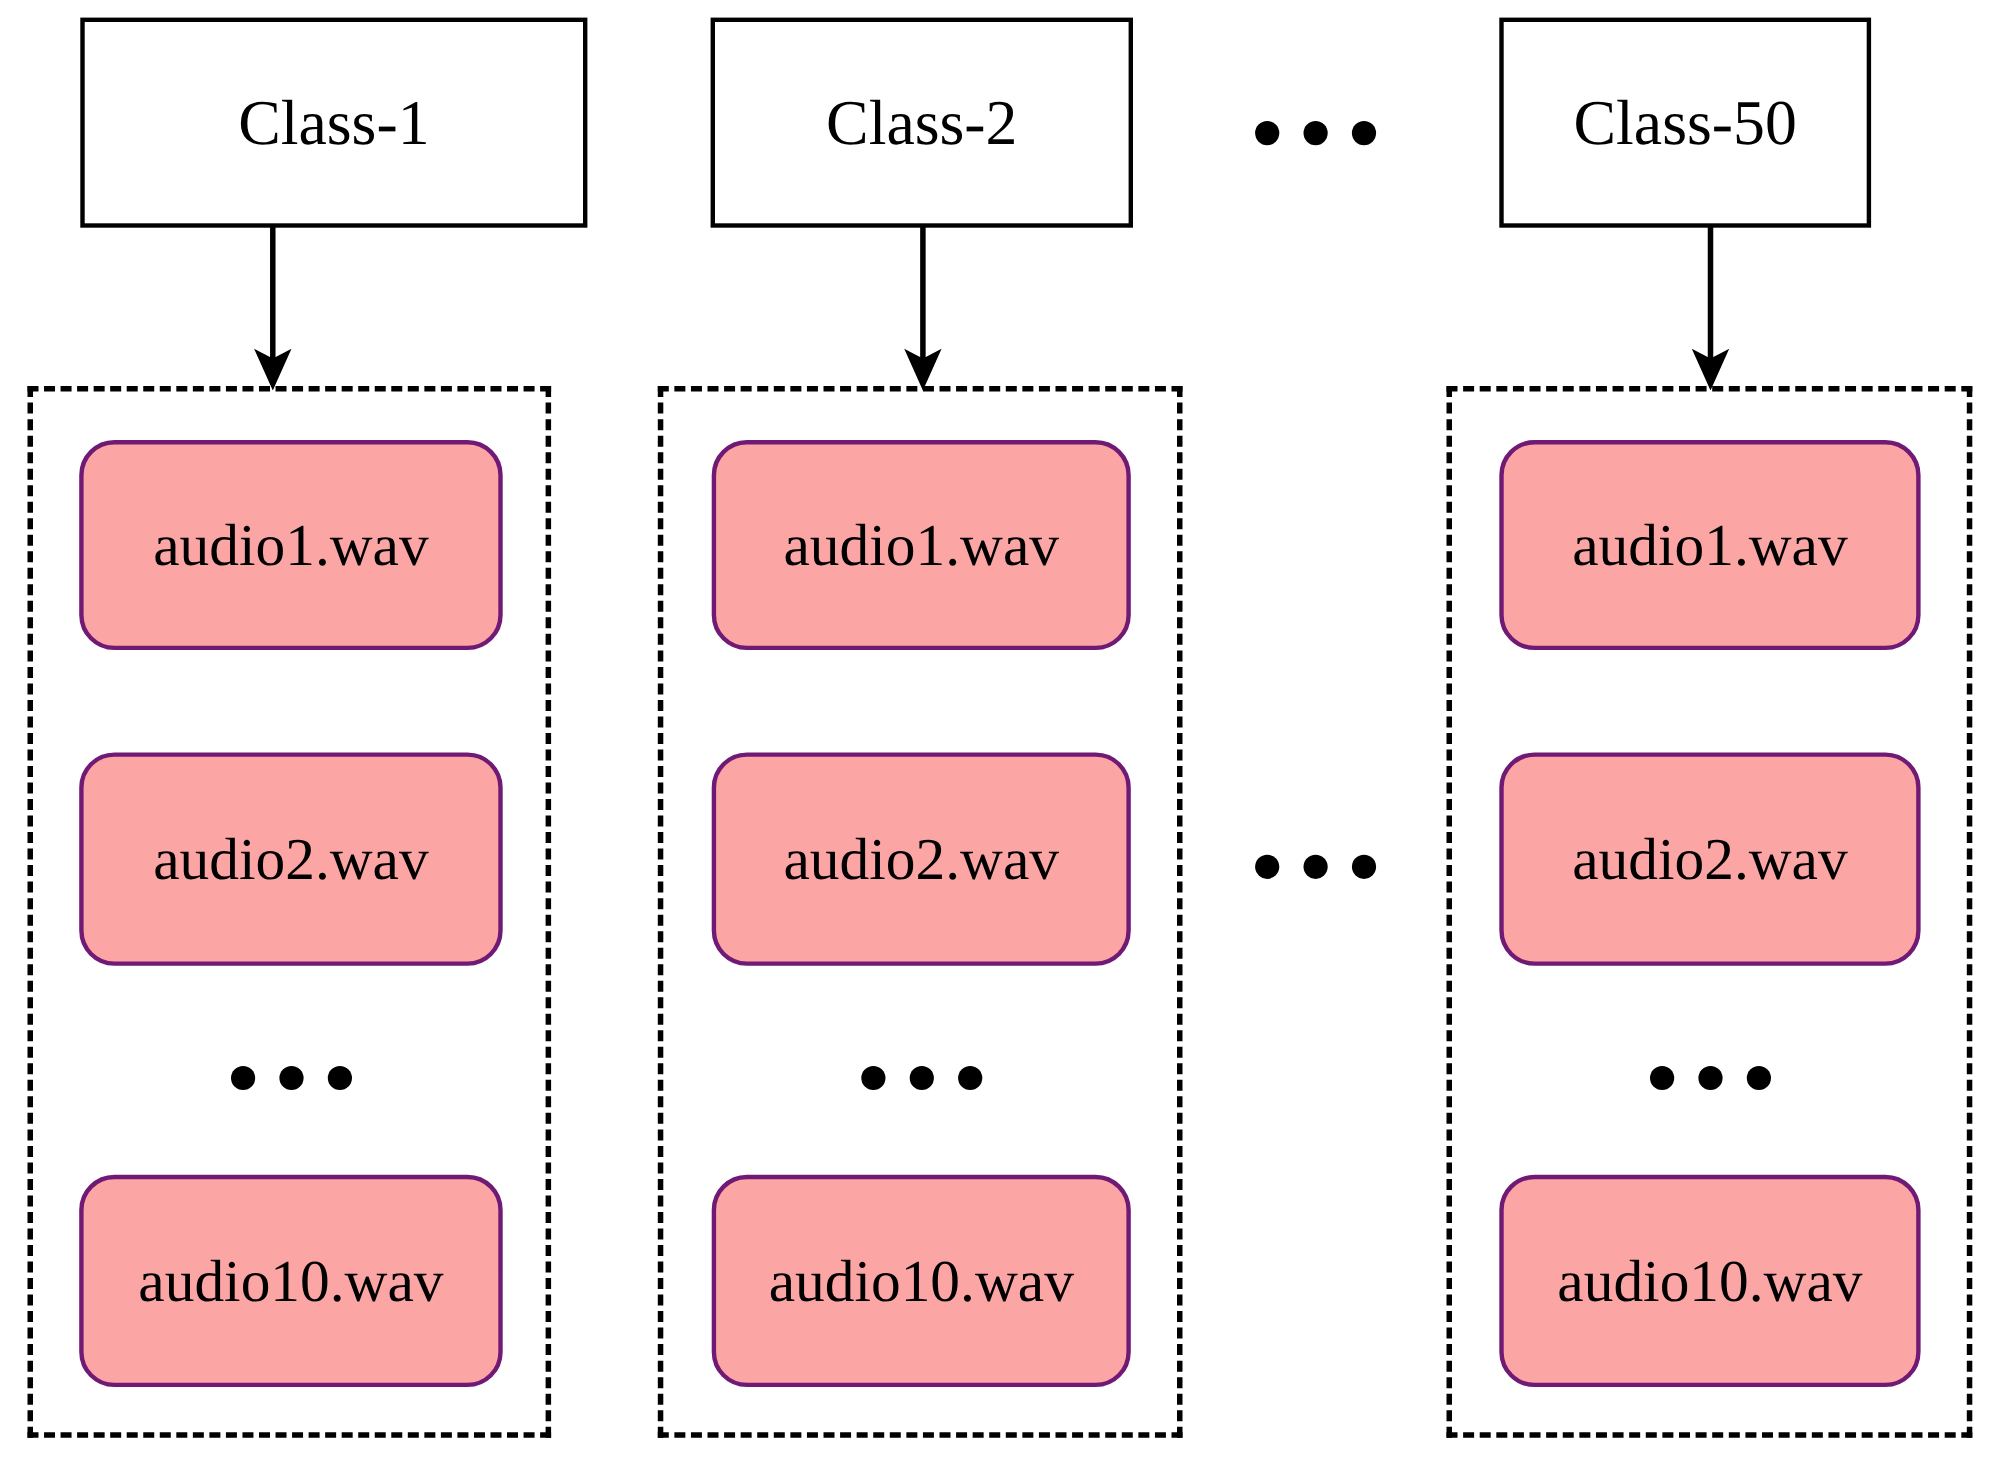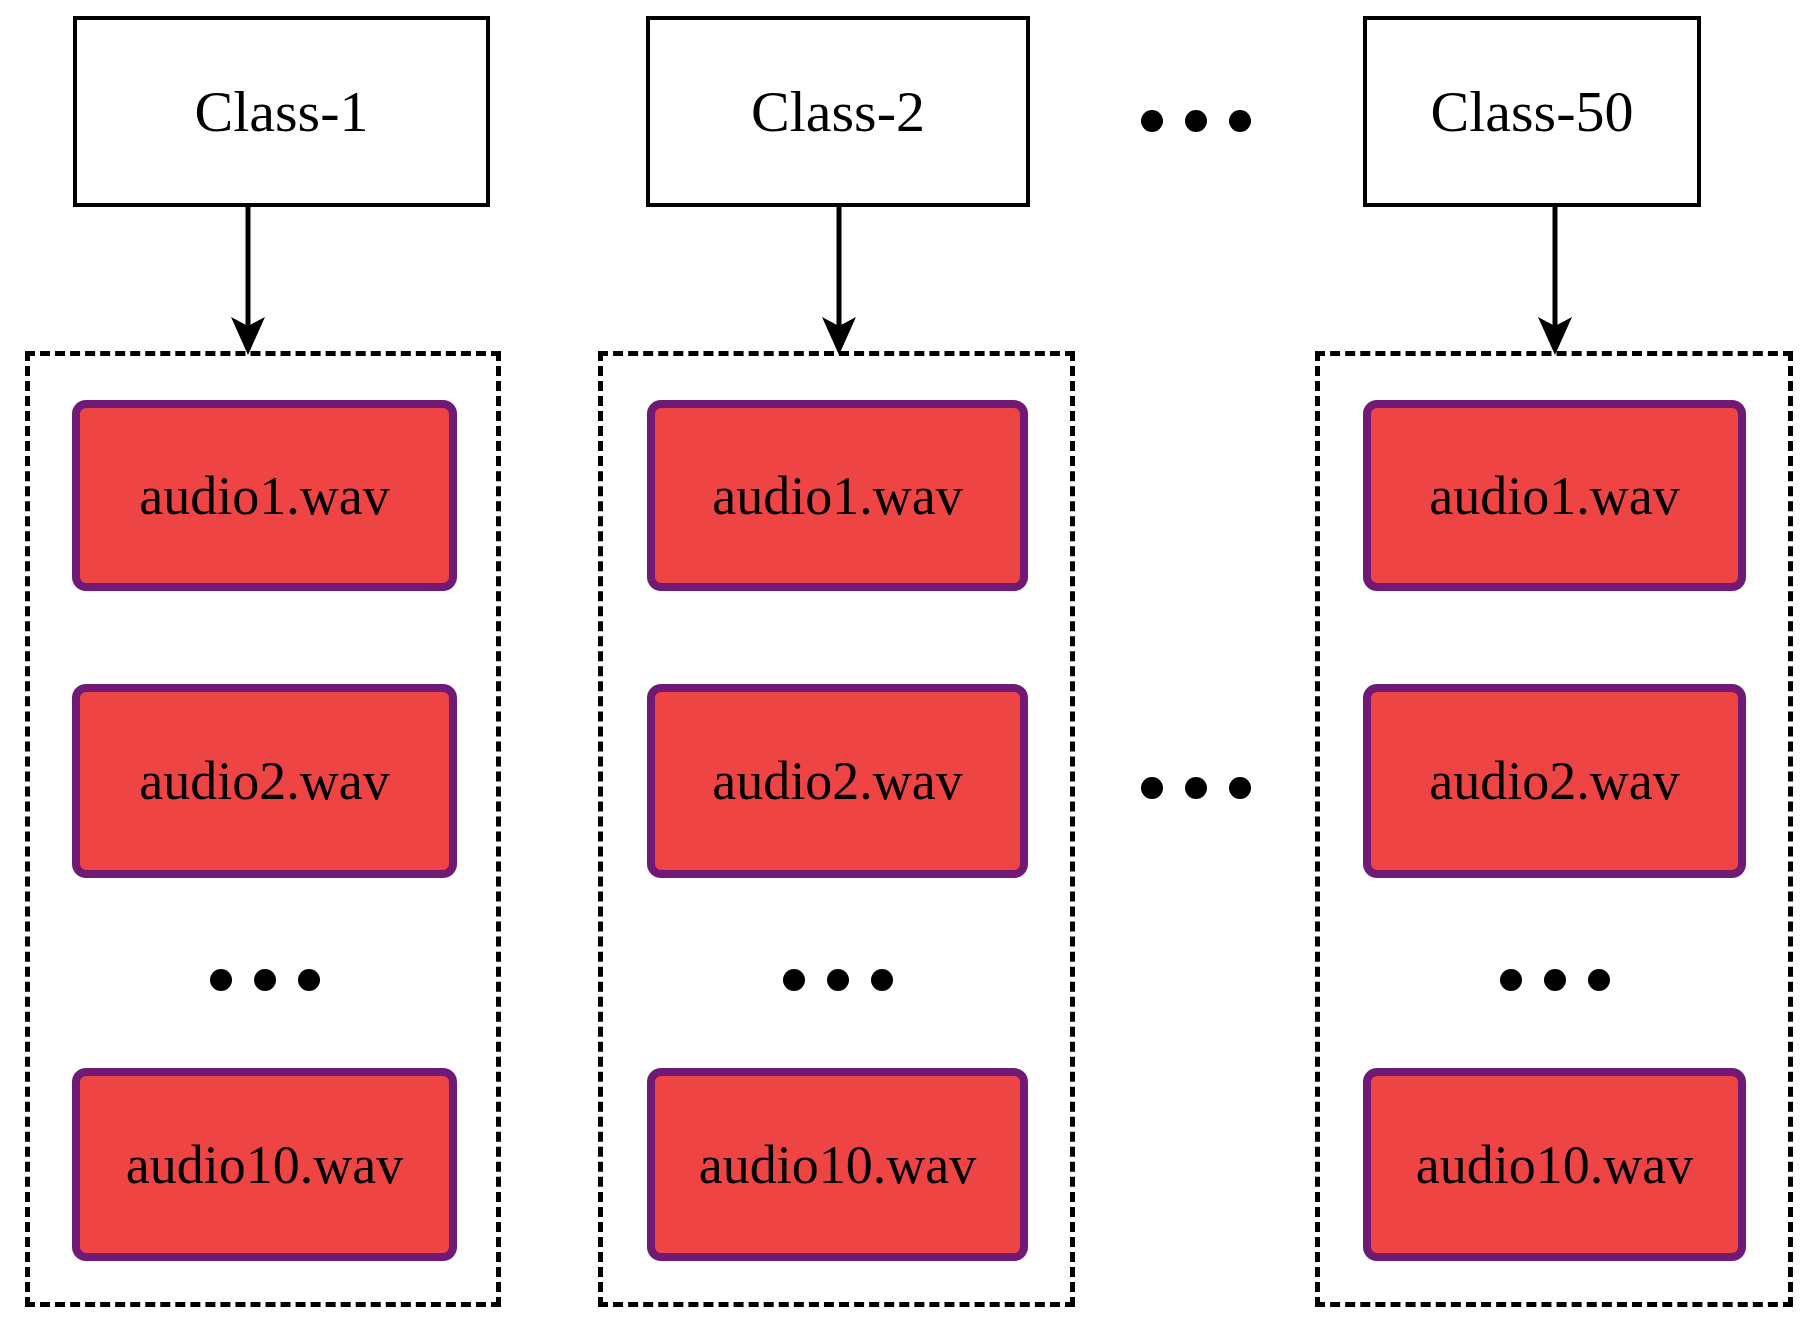--- a/index.html
+++ b/index.html
@@ -45,23 +45,23 @@
     position: absolute;
     box-sizing: border-box;
     background: transparent;
     border: 5px dashed #000000;
   }
 
   
   .audio-box {
     position: absolute;
     box-sizing: border-box;
-    background: #ef4444;
-    border: 8px solid #701a75;
-    border-radius: 14px;
+    background: #fca5a5;
+    border: 4px solid #701a75;
+    border-radius: 32px;
     display: flex;
     align-items: center;
     justify-content: center;
   }
   .audio-label {
     font-size: 54px;
     line-height: 1;
     color: #000000;
     white-space: nowrap;
   }
@@ -80,21 +80,21 @@
   }
   .dots .dot + .dot {
     margin-left: 22px;
   }
 </style>
 </head>
 <body>
 
 <div id="canvas">
 
-  <div class="class-box" style="left:73px; top:16px; width:417px; height:191px;">
+  <div class="class-box" style="left:73px; top:16px; width:461px; height:191px;">
     <span class="class-label">Class-1</span>
   </div>
 
   <div class="class-box" style="left:646px; top:16px; width:384px; height:191px;">
     <span class="class-label">Class-2</span>
   </div>
 
   <div class="class-box" style="left:1363px; top:16px; width:338px; height:191px;">
     <span class="class-label">Class-50</span>
   </div>

